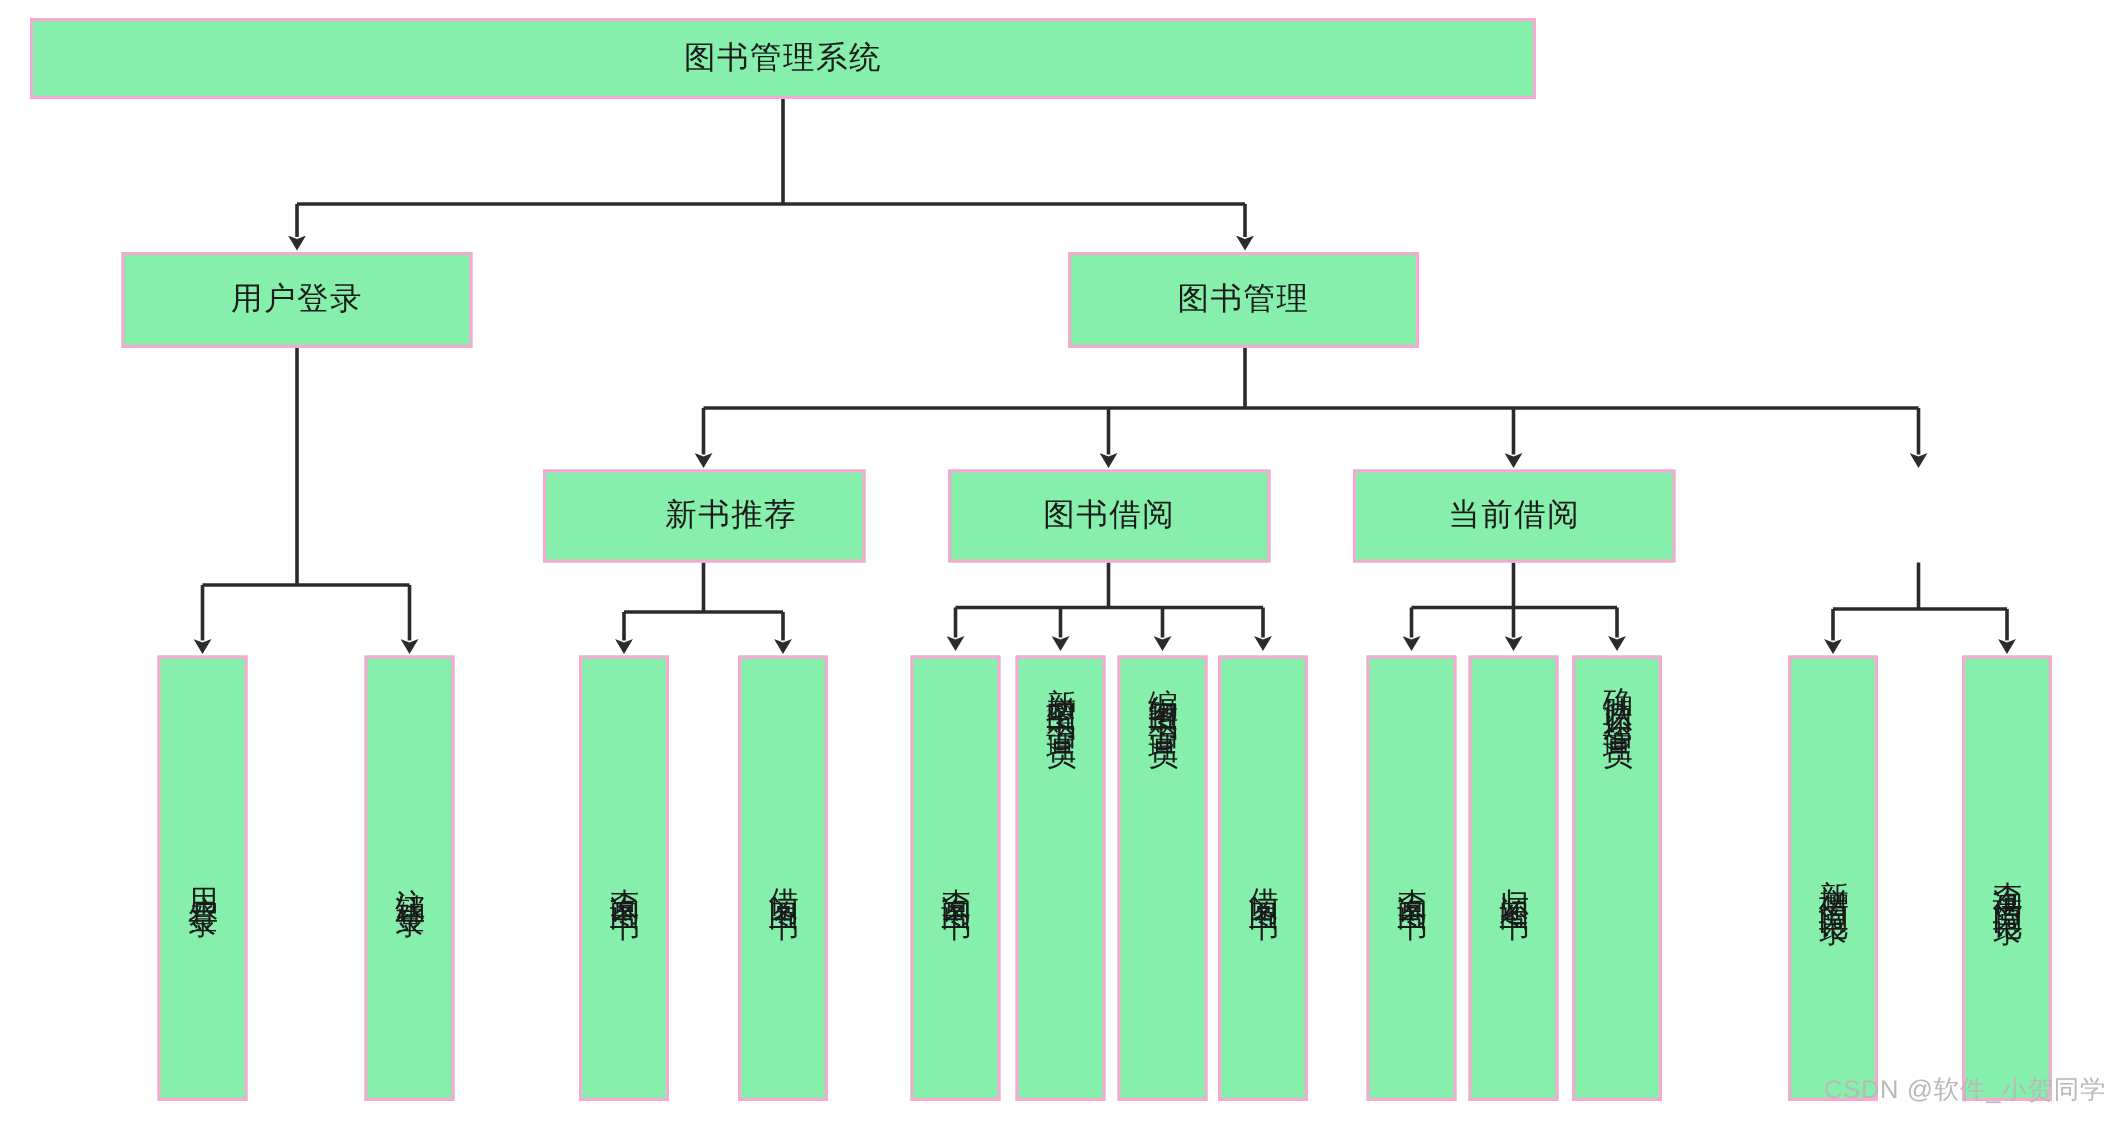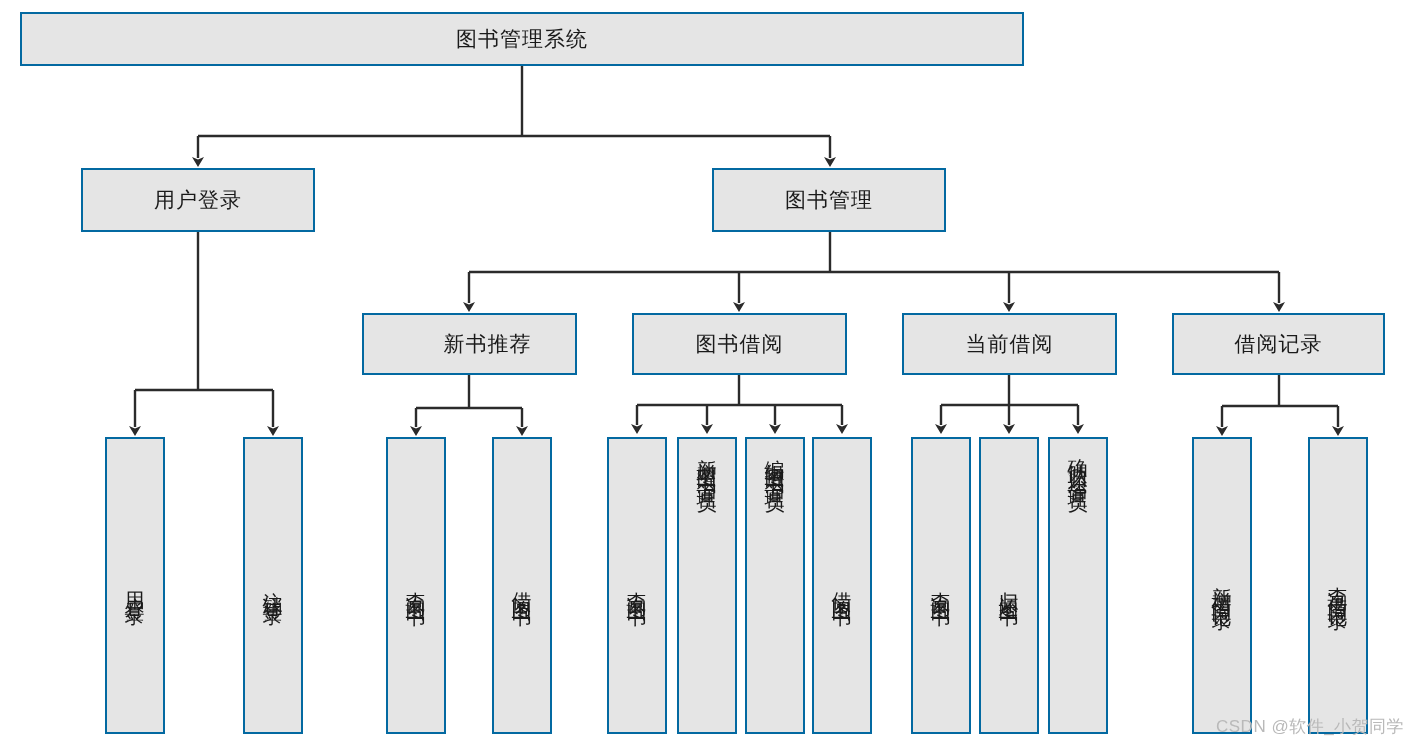--- a/index.html
+++ b/index.html
@@ -22,22 +22,22 @@
     position: absolute;
     left: 0;
     top: 0;
     width: 1405px;
     height: 747px;
     pointer-events: none;
   }
   .node {
     position: absolute;
     box-sizing: border-box;
-    background: #e5e5e5;
-    border: 2px solid #0369a1;
+    background: #86efac;
+    border: 2px solid #f9a8d4;
     display: flex;
     align-items: center;
     justify-content: center;
     color: #1a1a1a;
     z-index: 2;
   }
   .node .label {
     display: block;
     text-align: center;
     line-height: 1.12;
@@ -163,23 +163,20 @@
   </div>
 
   <div class="node horiz" style="left:632px; top:313px; width:215px; height:62px;">
     <span class="label">图书借阅</span>
   </div>
 
   <div class="node horiz" style="left:902px; top:313px; width:215px; height:62px;">
     <span class="label">当前借阅</span>
   </div>
 
-  <div class="node horiz" style="left:1172px; top:313px; width:213px; height:62px;">
-    <span class="label">借阅记录</span>
-  </div>
 
   <div class="node vert center" style="left:105px; top:437px; width:60px; height:297px;">
     <span class="label">用户登录</span>
   </div>
 
   <div class="node vert center" style="left:243px; top:437px; width:60px; height:297px;">
     <span class="label">注销登录</span>
   </div>
 
   <div class="node vert center" style="left:386px; top:437px; width:60px; height:297px;">

